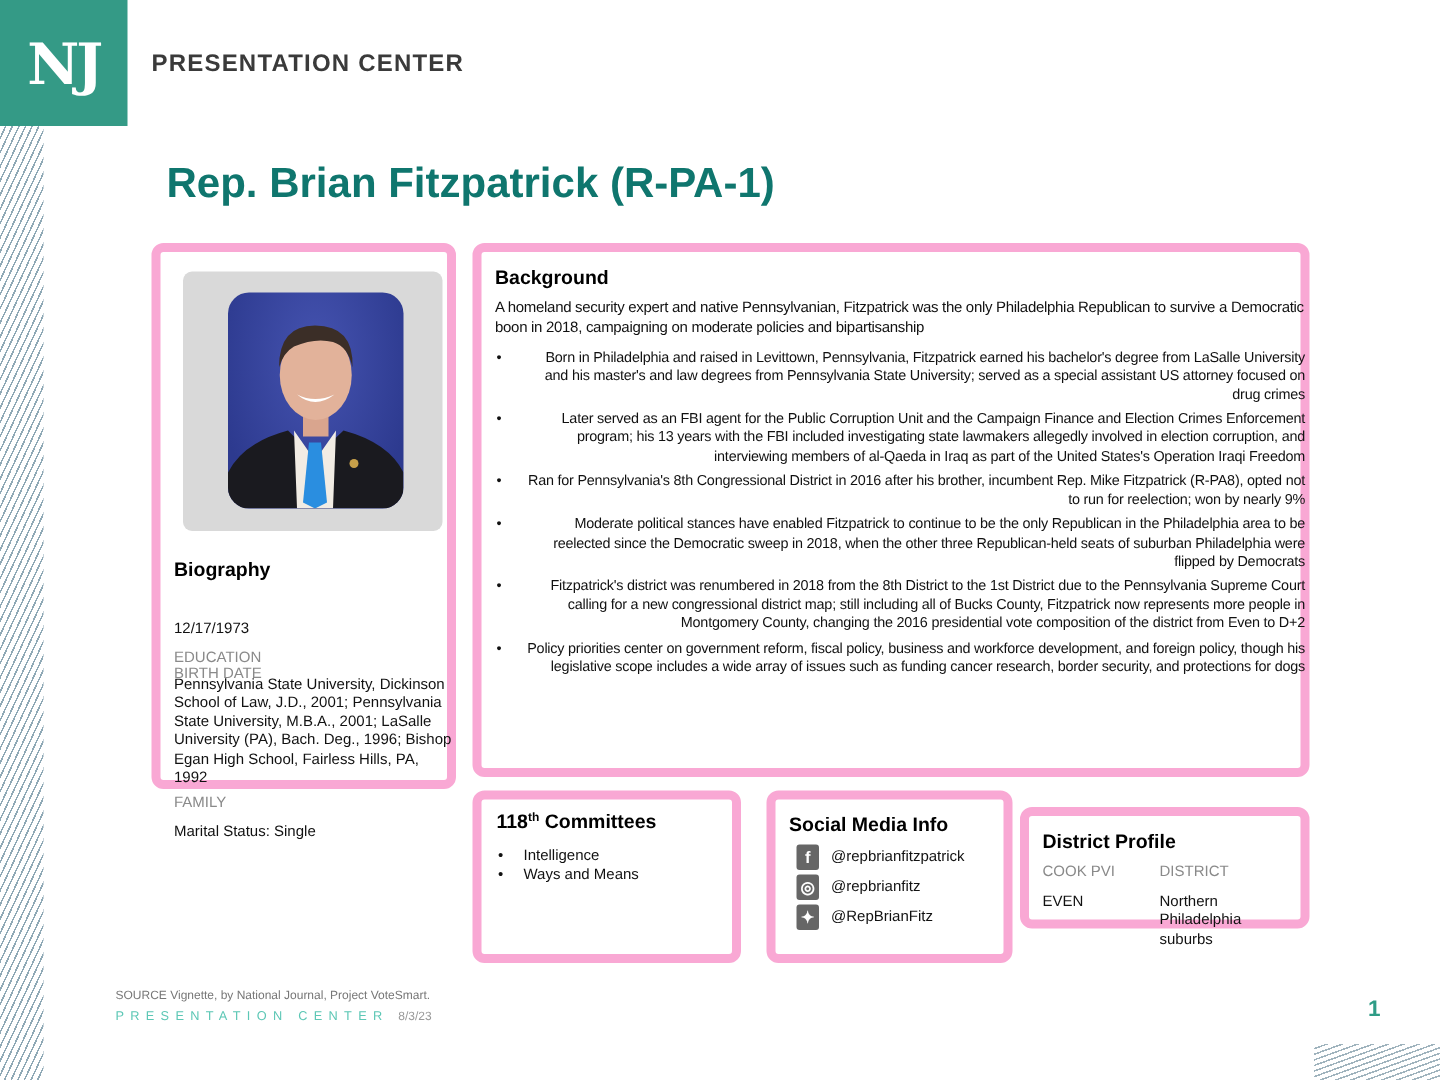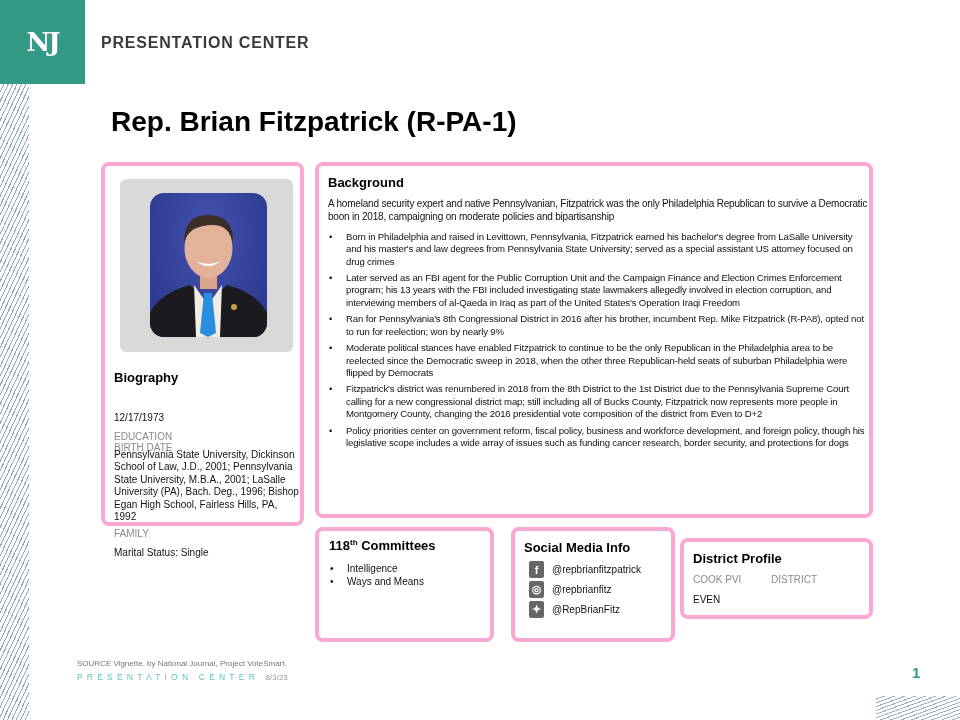--- a/index.html
+++ b/index.html
@@ -12,31 +12,31 @@
   }
   .hatch-br {
     position: absolute; left: 876px; top: 696px; width: 84px; height: 24px;
     background: repeating-linear-gradient(160deg, #ffffff 0px, #ffffff 2.5px, #9fb3bd 2.5px, #9fb3bd 3.5px);
   }
   .logo-box {
     position: absolute; left: 0; top: 0; width: 85px; height: 84px;
     background: #349a86; display: flex; align-items: center; justify-content: center;
   }
   .logo-text {
-    font-family: "DejaVu Serif", serif; font-weight: bold; font-size: 26px; color: #ffffff; letter-spacing: -2px;
+    font-family: "DejaVu Serif", serif; font-weight: bold; font-size: 38px; color: #ffffff; letter-spacing: -2px;
   }
   .brand {
     position: absolute; left: 101px; top: 34px; font-size: 16px; font-weight: bold; letter-spacing: 0.8px; color: #3a3a3a;
   }
   .page-title {
-    position: absolute; left: 111px; top: 106px; font-size: 28px; font-weight: bold; color: #000000;
+    position: absolute; left: 111px; top: 106px; font-size: 28px; font-weight: bold; color: #0f766e;
   }
 
   .card {
-    position: absolute; border: 4px solid #f9a8d4; border-radius: 8px; background: #fff; padding-left: 20px;
+    position: absolute; border: 6px solid #f9a8d4; border-radius: 8px; background: #fff; padding-left: 20px;
   }
   .card-bio { left: 101px; top: 162px; width: 203px; height: 364px; }
   .card-bg { left: 315px; top: 162px; width: 558px; height: 356px; }
   .card-com { left: 315px; top: 527px; width: 179px; height: 115px; }
   .card-soc { left: 511px; top: 527px; width: 164px; height: 115px; }
   .card-dist { left: 680px; top: 538px; width: 193px; height: 81px; }
 
   .photo-bg {
     position: absolute; left: 15px; top: 13px; width: 173px; height: 173px; background: #d9d9d9; border-radius: 6px;
   }
@@ -47,21 +47,21 @@
 
   .h-section { font-size: 13px; font-weight: bold; color: #000; }
   .bio-h { position: absolute; left: 9px; top: 204px; }
   .label-gray { font-size: 10px; color: #8a8a8a; }
   .val { font-size: 10px; color: #111; line-height: 12.4px; }
   .bio-block { position: absolute; left: 9px; }
 
   .bg-h { position: absolute; left: 9px; top: 9px; }
   .bg-lead { position: absolute; left: 9px; top: 31px; width: 540px; font-size: 10px; font-weight: normal; line-height: 13px; letter-spacing: -0.2px; }
   .bg-list { position: absolute; left: 9px; top: 65px; width: 540px; list-style: none; }
-  .bg-list li { position: relative; padding-left: 18px; font-size: 9.6px; line-height: 12.3px; margin-bottom: 4.3px; letter-spacing: -0.15px; }
+  .bg-list li { position: relative; padding-left: 18px; font-size: 9.6px; line-height: 12.3px; margin-bottom: 4.3px; letter-spacing: -0.15px; text-align: right; }
   .bg-list li::before { content: "•"; position: absolute; left: 1px; top: 0; }
 
   .small-list { list-style: none; }
   .small-list li { position: relative; padding-left: 18px; font-size: 10px; line-height: 13px; }
   .small-list li::before { content: "•"; position: absolute; left: 1px; top: 0; }
 
   .soc-row { position: absolute; left: 14px; display: flex; align-items: center; gap: 8px; }
   .soc-icon { width: 15px; height: 17px; background: #666; border-radius: 2px; display: flex; align-items: center; justify-content: center; color: #fff; font-size: 11px; font-weight: bold; }
   .soc-text { font-size: 10px; color: #111; }
 
@@ -144,20 +144,21 @@
     <span class="soc-icon">✦</span>
     <span class="soc-text">@RepBrianFitz</span>
   </div>
 </div>
 
 <div class="card card-dist">
   <div class="h-section" style="position:absolute; left:9px; top:9px;">District Profile</div>
   <div class="label-gray" style="position:absolute; left:9px; top:32px;">COOK PVI</div>
   <div class="label-gray" style="position:absolute; left:87px; top:32px;">DISTRICT</div>
   <div class="val" style="position:absolute; left:9px; top:52px;">EVEN</div>
+  <div class="val" style="position:absolute; left:87px; top:52px; width:90px;">Northern Philadelphia suburbs</div>
 </div>
 
 <div class="foot-source">SOURCE Vignette,  by National Journal,  Project VoteSmart.</div>
 <div class="foot-pc">
   <span>PRESENTATION CENTER</span>
   <span class="foot-date">8/3/23</span>
 </div>
 <div class="page-num">1</div>
 
 </body></html>

